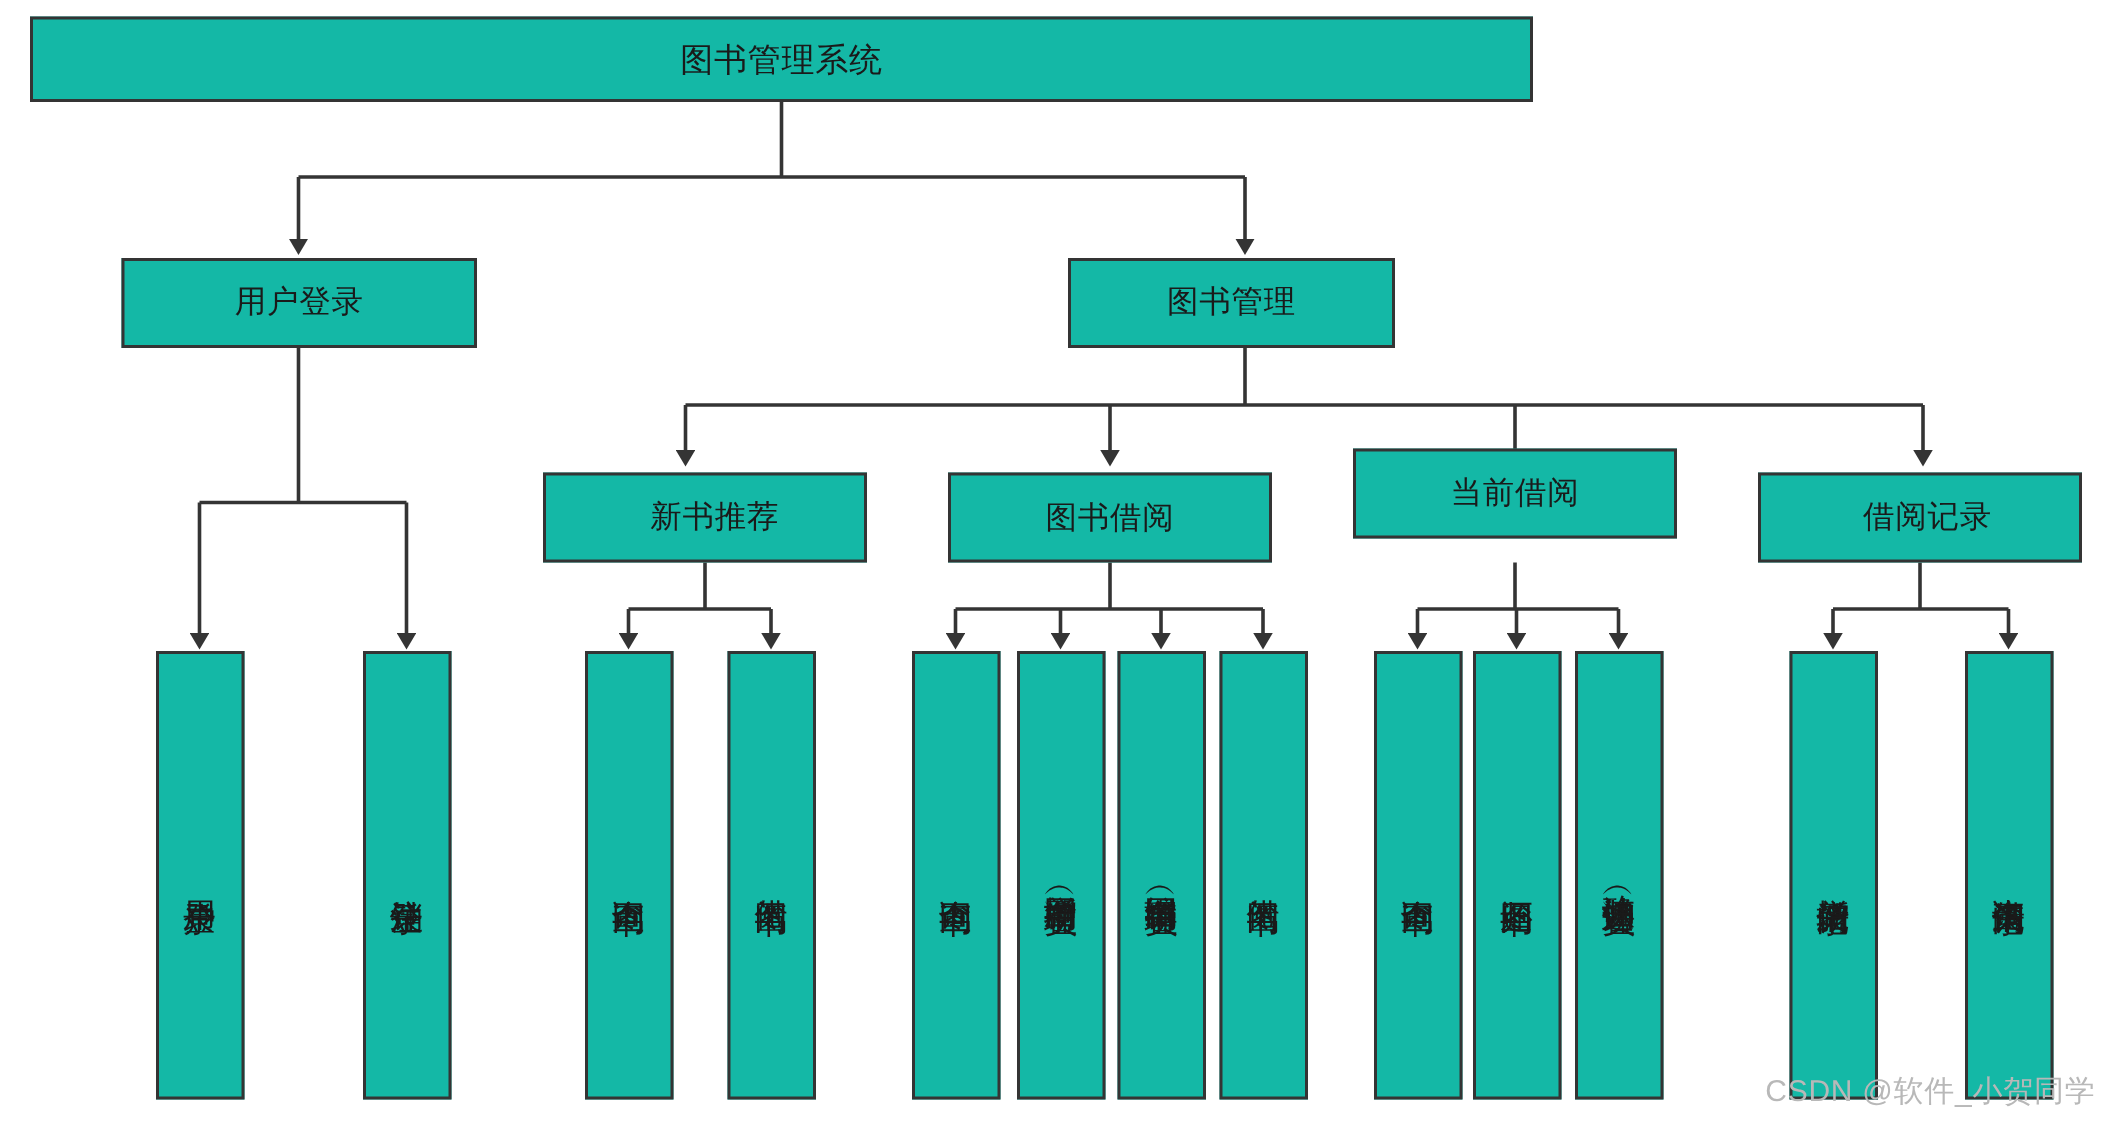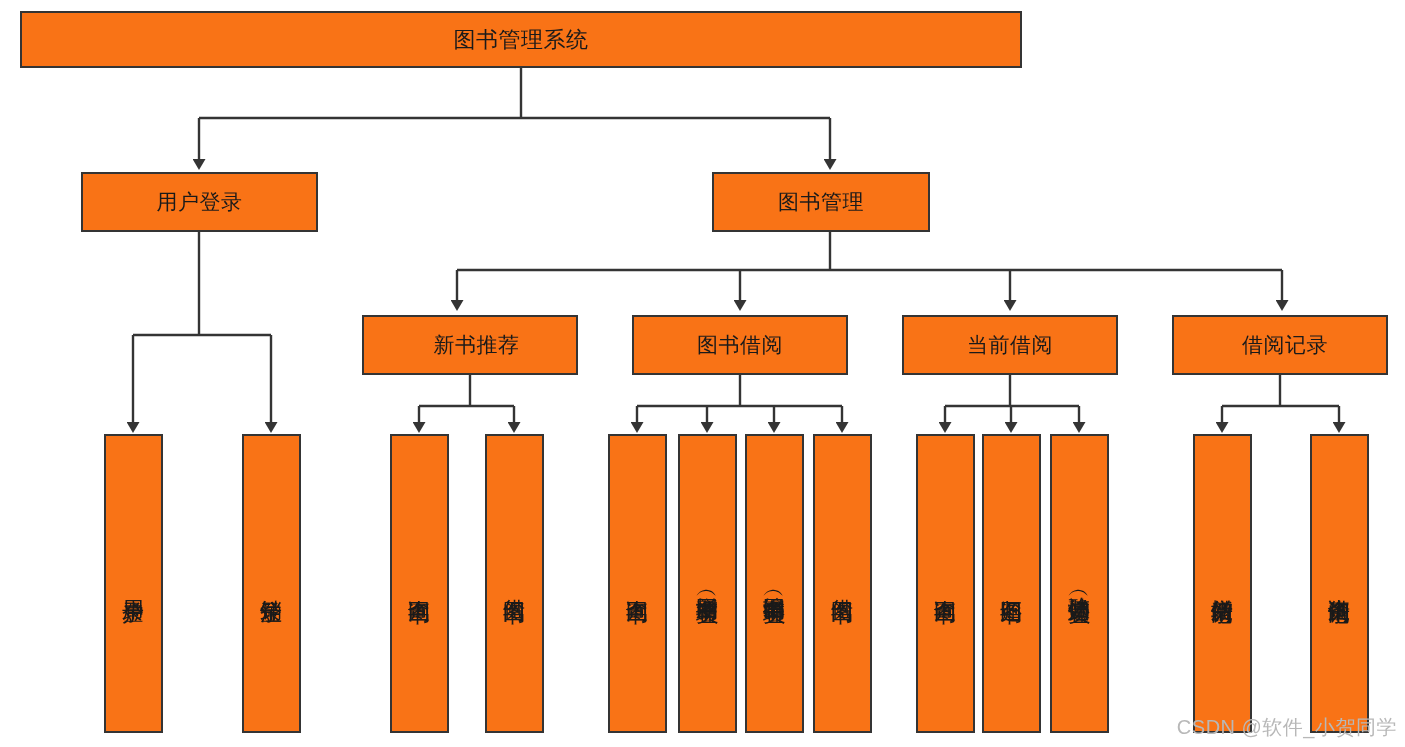--- a/index.html
+++ b/index.html
@@ -22,21 +22,21 @@
     position: absolute;
     left: 0;
     top: 0;
     width: 1405px;
     height: 747px;
     pointer-events: none;
   }
   .node {
     position: absolute;
     box-sizing: border-box;
-    background: #f97316;
+    background: #14b8a6;
     border: 2px solid #343434;
     display: flex;
     align-items: center;
     justify-content: center;
     color: #1a1a1a;
   }
   .node .label {
     display: block;
     text-align: center;
     line-height: 1.18;
@@ -143,21 +143,21 @@
   </div>
 
   <div class="node horiz" style="left:362px; top:315px; width:216px; height:60px;padding-left:13px;">
     <span class="label">新书推荐</span>
   </div>
 
   <div class="node horiz" style="left:632px; top:315px; width:216px; height:60px;font-family:Liberation Serif, serif;">
     <span class="label">图书借阅</span>
   </div>
 
-  <div class="node horiz" style="left:902px; top:315px; width:216px; height:60px;">
+  <div class="node horiz" style="left:902px; top:299px; width:216px; height:60px;">
     <span class="label">当前借阅</span>
   </div>
 
   <div class="node horiz" style="left:1172px; top:315px; width:216px; height:60px;padding-left:10px;">
     <span class="label">借阅记录</span>
   </div>
 
   <div class="node vert" style="left:104px; top:434px; width:59px; height:299px;">
     <span class="label">用户登录</span>
   </div>

